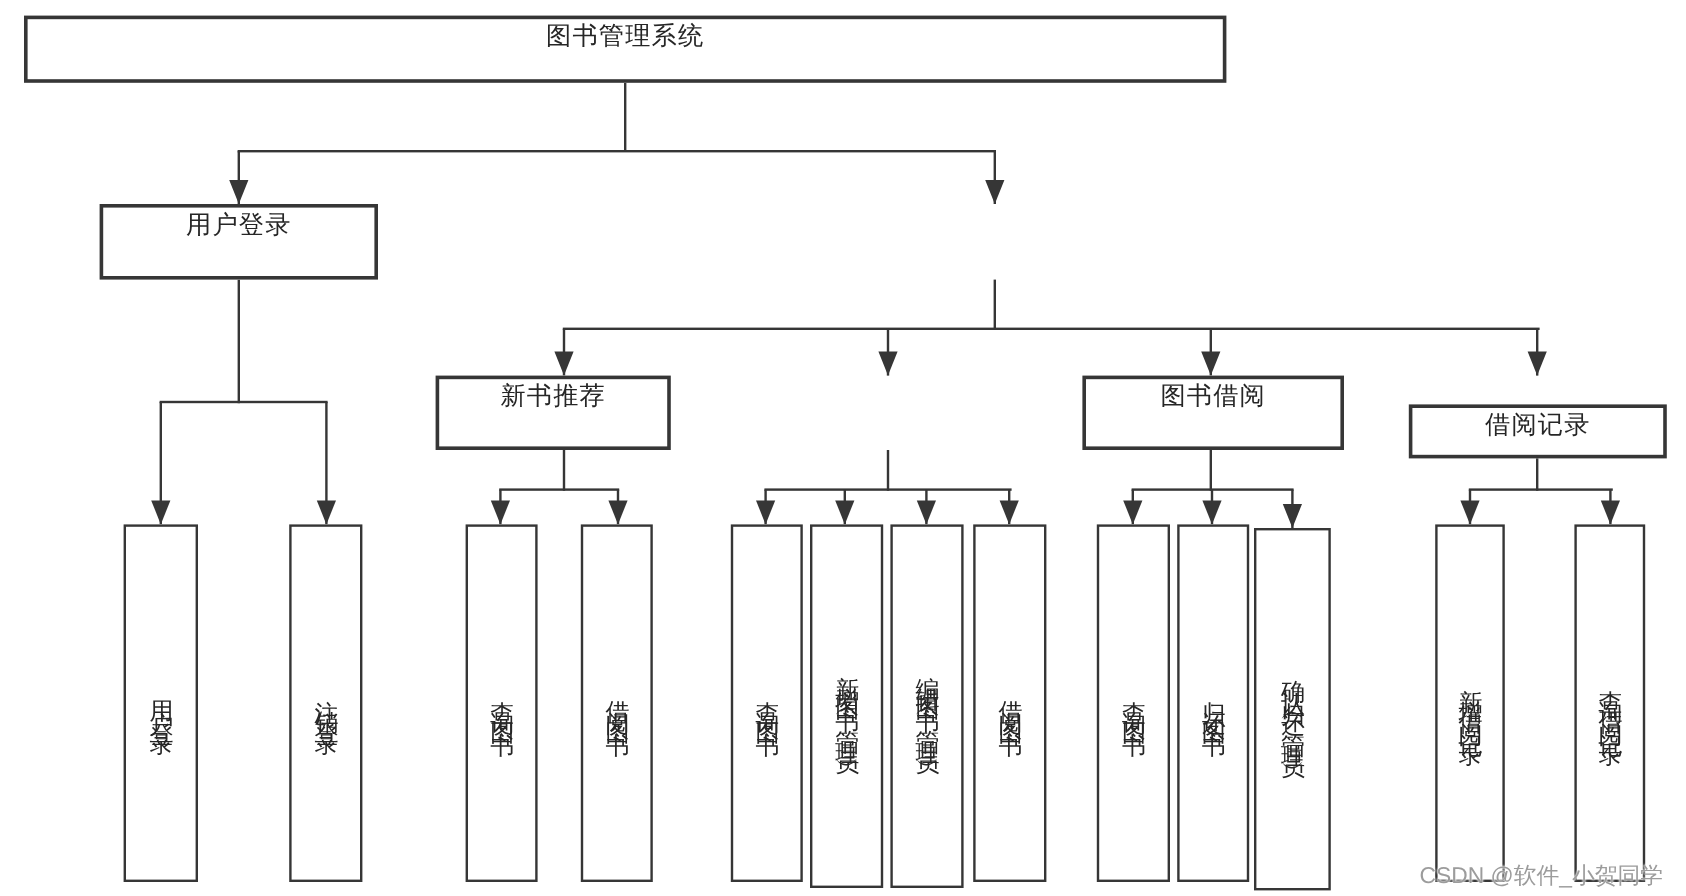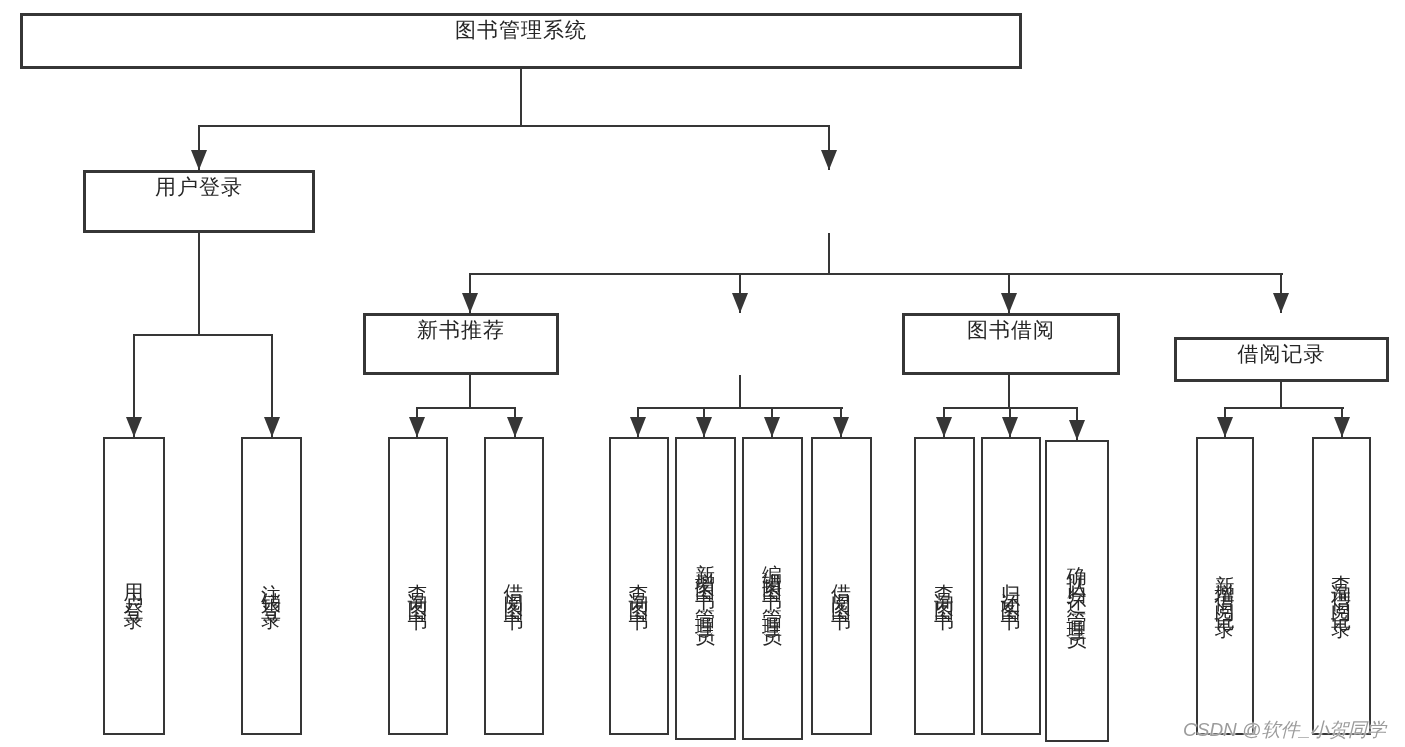--- a/index.html
+++ b/index.html
@@ -40,21 +40,20 @@
     width:0;height:0;
     border-left:8px solid transparent;
     border-right:8px solid transparent;
     border-top:20px solid var(--line);
   }
   .watermark{
     position:absolute;left:1183px;top:717px;
     font-size:19px;color:var(--watermark);white-space:nowrap;
     text-shadow:0 0 2px #fff,0 0 2px #fff;
     z-index:5;
-    font-style:italic;
   }
 </style>
 </head>
 <body>
 
 <div class="canvas">
 
   <div class="vline" style="left:520px;top:69px;height:57px;"></div>
   <div class="hline" style="left:198px;top:125px;width:632px;"></div>
   <div class="arrow" style="left:198px;top:126px;height:44px;"></div>

